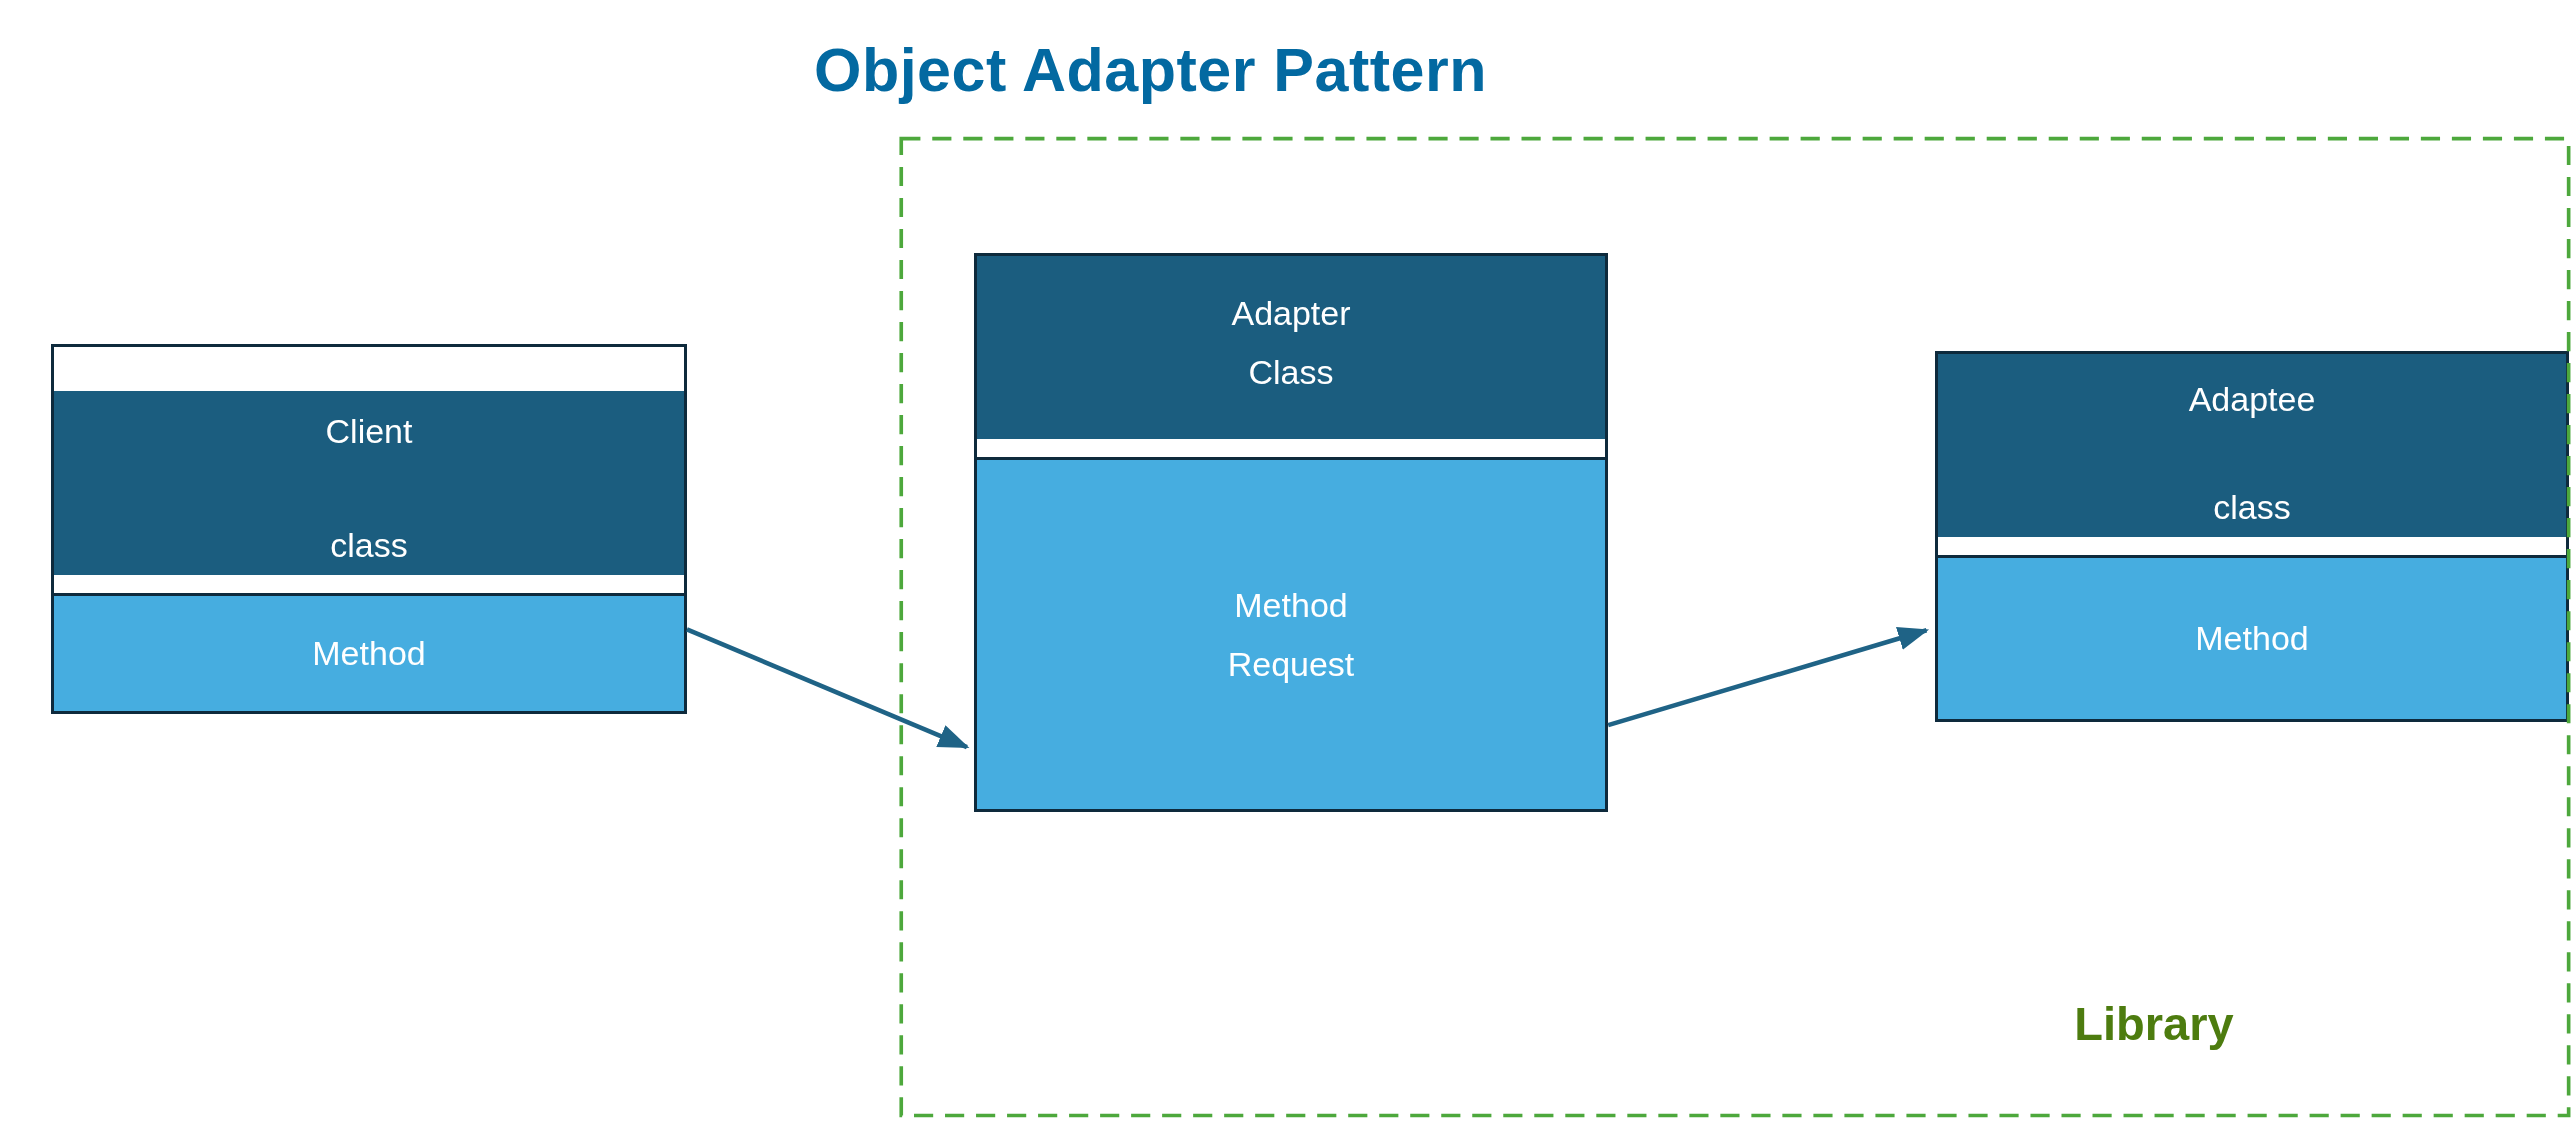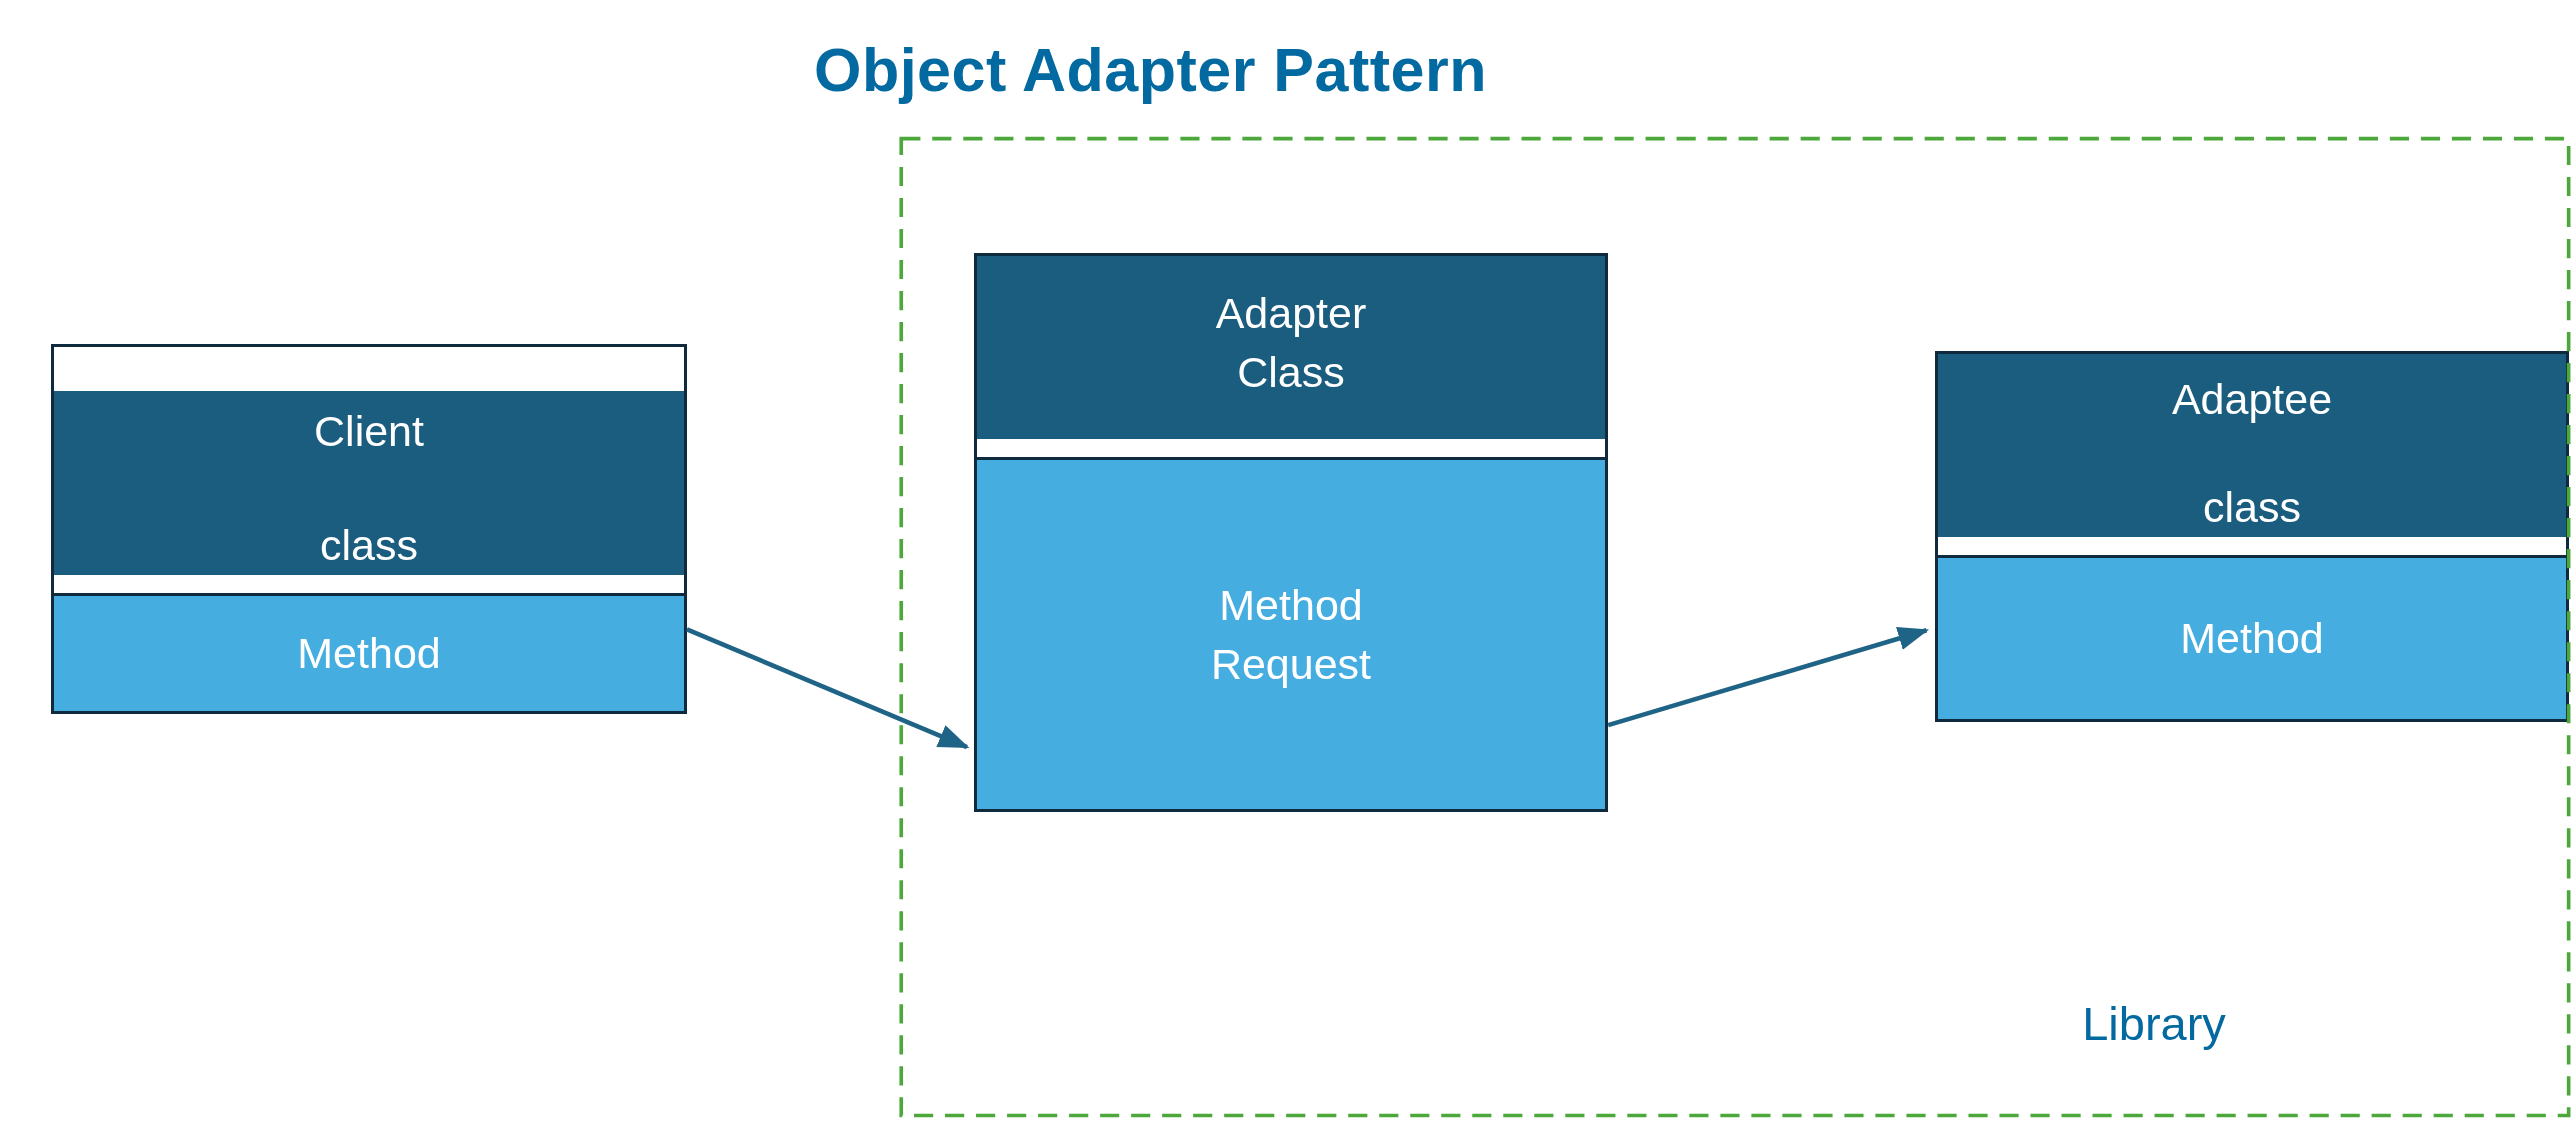--- a/index.html
+++ b/index.html
@@ -29,21 +29,21 @@
     letter-spacing: 0.5px;
   }
 
   .uml-box {
     position: absolute;
     box-sizing: border-box;
     border: 3.6px solid #0e2a3c;
     display: flex;
     flex-direction: column;
     color: #ffffff;
-    font-size: 43px;
+    font-size: 34px;
     line-height: 59px;
     text-align: center;
     gap: 18px;
   }
   .sec {
     box-sizing: border-box;
     display: flex;
     flex-direction: column;
     align-items: center;
     justify-content: center;
@@ -70,21 +70,22 @@
   .adaptee-box .hdr { flex: 0 0 183px; justify-content: space-between; padding: 16.4px 0 0 0; }
   .adaptee-box .bdy { flex: 1 1 auto; }
 
   .library-label {
     position: absolute;
     left: 2017px;
     top: 996px;
     width: 274px;
     text-align: center;
     font-size: 47px;
-    color: #0369a1;
+    color: #4d7c0f;
+    font-weight: bold;
   }
 
   .overlay {
     position: absolute;
     left: 0;
     top: 0;
     width: 2576px;
     height: 1142px;
     pointer-events: none;
   }

